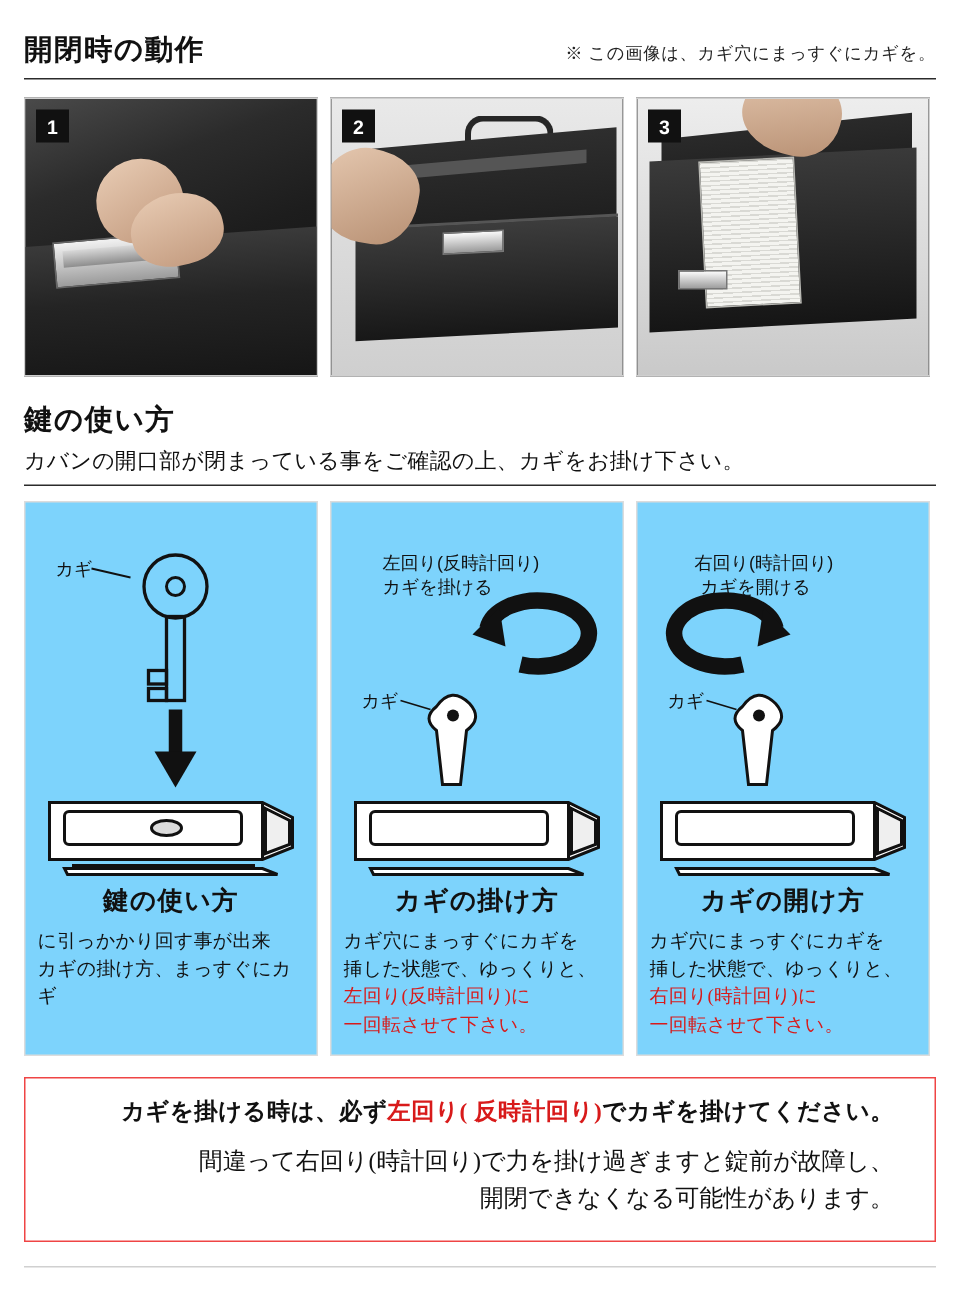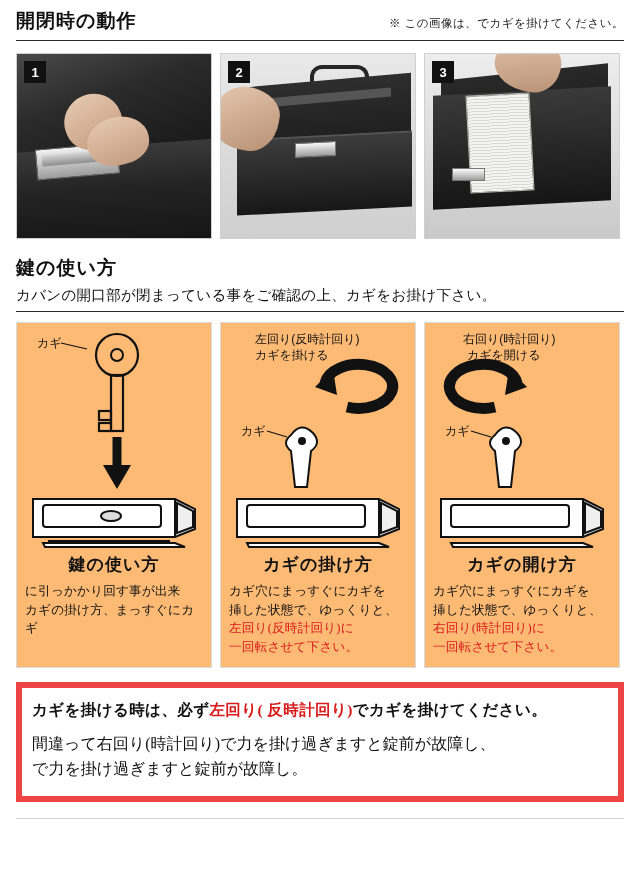--- a/index.html
+++ b/index.html
@@ -21,21 +21,21 @@
     height: 869px;
     box-sizing: border-box;
     padding: 0 16px;
   }
 
   
   .sec1-head {
     display: flex;
     align-items: flex-end;
     justify-content: space-between;
-    padding-top: 8px;
+    padding-top: 20px;
   }
   .sec1-title {
     font-size: 19px;
     font-weight: bold;
     letter-spacing: 1px;
     font-family: "Liberation Serif", serif;
   }
   .sec1-note {
     font-size: 11.5px;
     color: #222;
@@ -202,22 +202,22 @@
 
   
   .cards {
     display: flex;
     gap: 8px;
   }
   .card {
     width: 196px;
     box-sizing: border-box;
     border: 1px solid #dcdcdc;
-    padding: 0 8px 10px 8px;
-    background: #fdba74;
+    padding: 24px 8px 10px 8px;
+    background: #7dd3fc;
   }
   .card-art {
     height: 228px;
     position: relative;
   }
   .card-title {
     text-align: center;
     font-size: 17px;
     font-weight: bold;
     letter-spacing: 1px;
@@ -226,23 +226,23 @@
   .card-body {
     font-size: 12.6px;
     line-height: 1.48;
     letter-spacing: 0.2px;
   }
   .red { color: #d81a1a; }
 
   
   .footer-box {
     margin-top: 14px;
-    border: 6px solid #ef4444;
-    padding: 12px 0 14px 10px;
-    text-align: left;
+    border: 1px solid #ef4444;
+    padding: 12px 27px 14px 10px;
+    text-align: right;
   }
   .footer-line1 {
     font-size: 15.5px;
     font-weight: bold;
     letter-spacing: 0.4px;
   }
   .footer-line1 .red { color: #d81a1a; }
   .footer-line2 {
     font-size: 16px;
     line-height: 1.6;
@@ -255,21 +255,21 @@
   }
   svg { display: block; }
 </style>
 </head>
 <body>
 
 <div class="page">
 
   <div class="sec1-head">
     <div class="sec1-title">開閉時の動作</div>
-    <div class="sec1-note">※ この画像は、でカギを掛けてください。</div>
+    <div class="sec1-note">※ この画像は、カギ穴にまっすぐにカギを。</div>
   </div>
   <hr class="rule">
 
   <div class="photo-row">
 
     <div class="photo">
       <div class="p1-bg"></div>
       <div class="p1-leather"></div>
       <div class="p1-lock"></div>
       <div class="p1-lock2"></div>
@@ -413,19 +413,19 @@
         <div class="red">一回転させて下さい。</div>
       </div>
     </div>
 
   </div>
 
   <div class="footer-box">
     <div class="footer-line1"><span>カギを掛ける時は、必ず</span><span class="red">左回り( 反時計回り)</span><span>でカギを掛けてください。</span></div>
     <div class="footer-line2">
       <div>間違って右回り(時計回り)で力を掛け過ぎますと錠前が故障し、</div>
-      <div>で力を掛け過ぎますと錠前が故障し。</div>
+      <div>開閉できなくなる可能性があります。</div>
     </div>
   </div>
 
   <hr class="bottom-rule">
 
 </div>
 
 </body></html>

